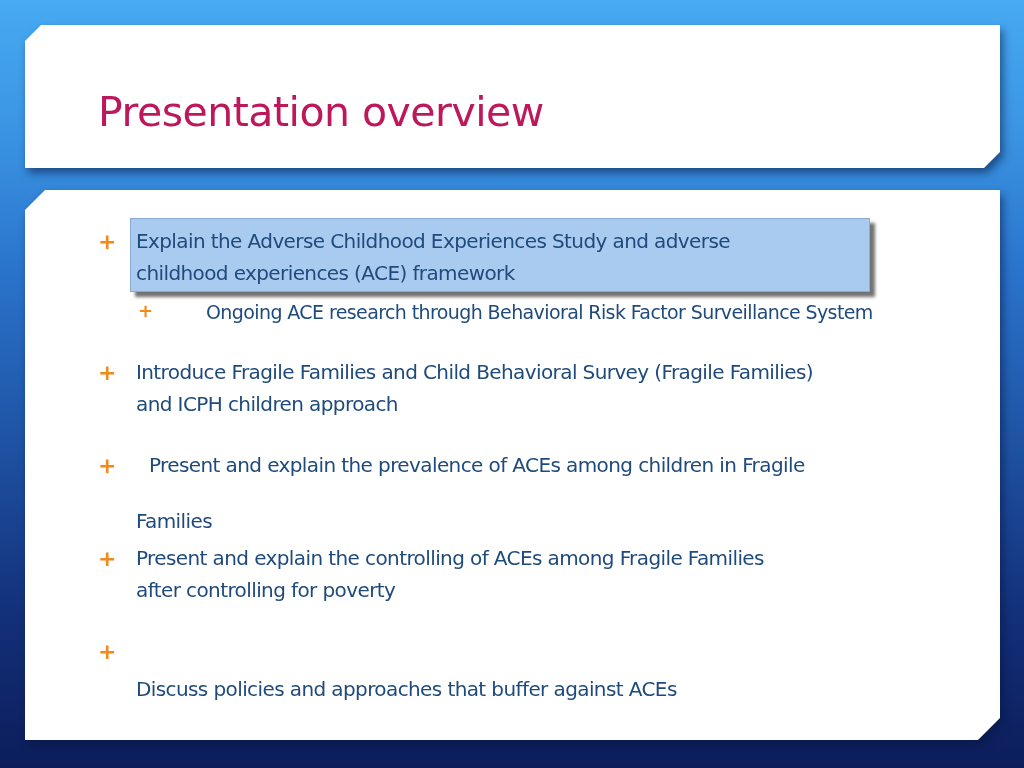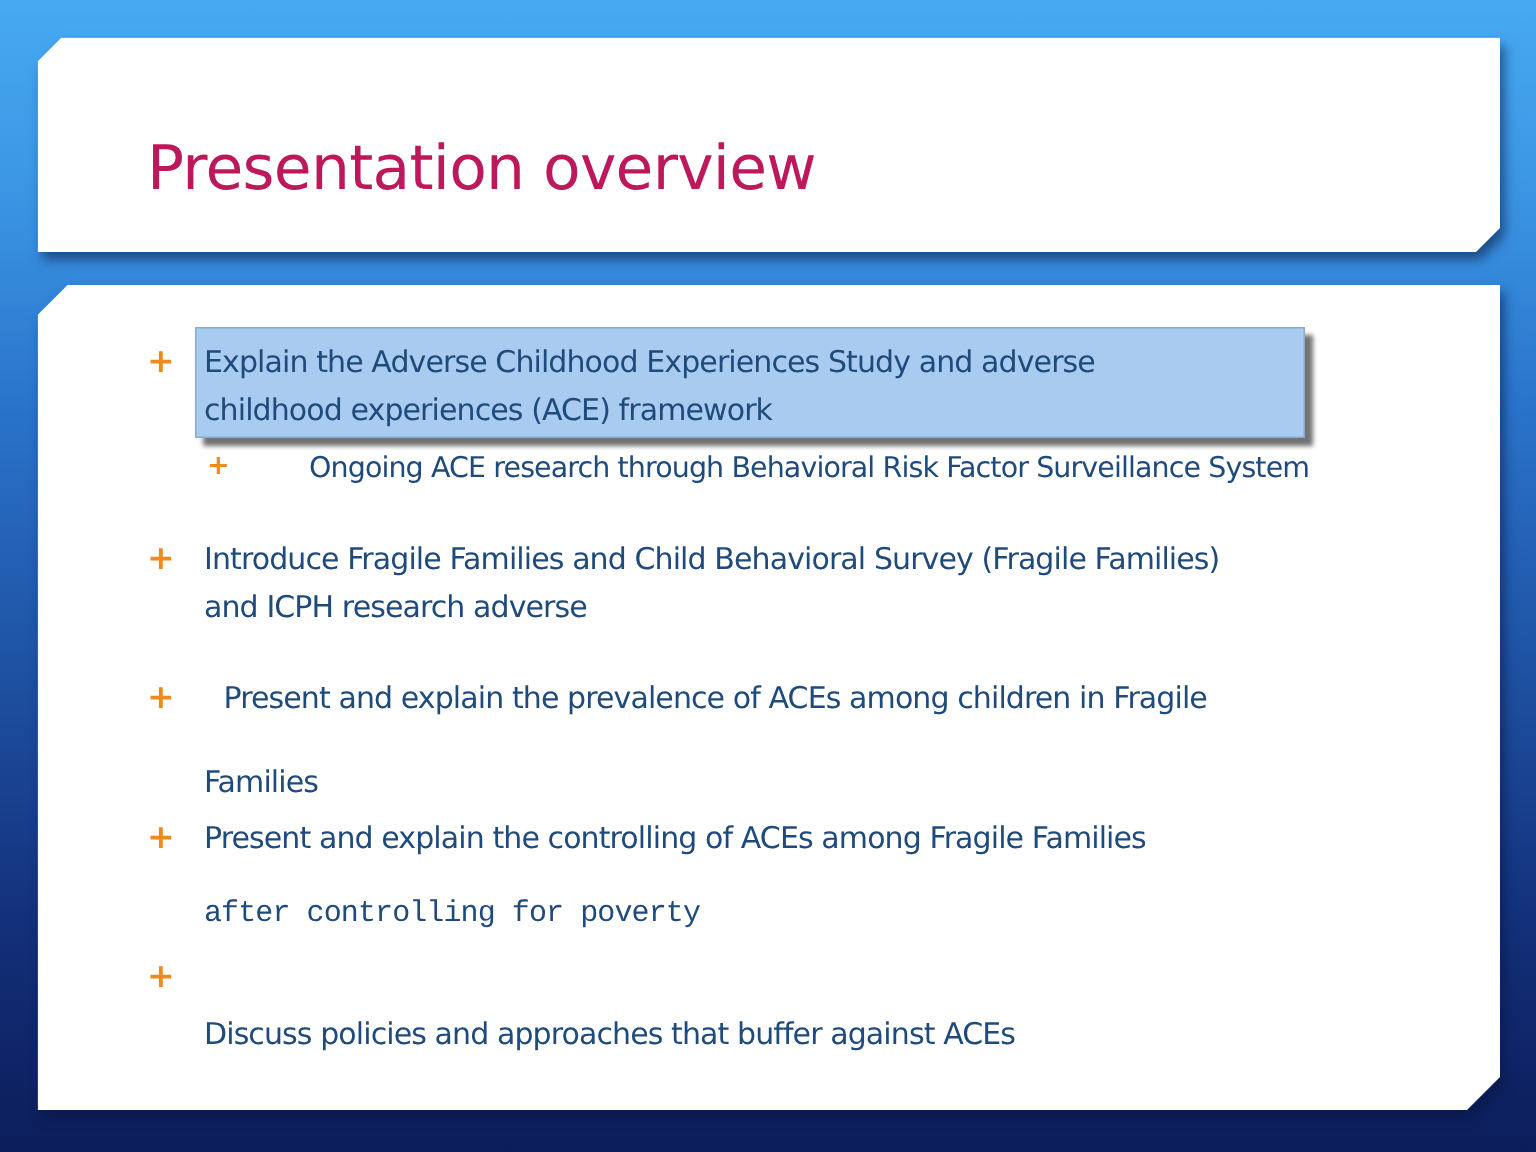--- a/index.html
+++ b/index.html
@@ -132,33 +132,33 @@
   </div>
 
   <div class="bullet">
     <span class="plus lvl2" style="top:300px;">+</span>
     <span class="btext lvl2" style="top:301px;">Ongoing ACE research through Behavioral Risk Factor Surveillance System</span>
   </div>
 
   <div class="bullet">
     <span class="plus lvl1" style="top:360px;">+</span>
     <span class="btext lvl1" style="top:356px;">Introduce Fragile Families and Child Behavioral Survey (Fragile Families)</span>
-    <span class="btext lvl1" style="top:388px;">and ICPH research adverse</span>
+    <span class="btext lvl1" style="top:388px;">and ICPH children approach</span>
   </div>
 
   <div class="bullet">
     <span class="plus lvl1" style="top:453px;">+</span>
     <span class="btext lvl1" style="top:449px;margin-left:13px;">Present and explain the prevalence of ACEs among children in Fragile</span>
     <span class="btext lvl1" style="top:481px;margin-top:24px;">Families</span>
   </div>
 
   <div class="bullet">
     <span class="plus lvl1" style="top:546px;">+</span>
     <span class="btext lvl1" style="top:542px;">Present and explain the controlling of ACEs among Fragile Families</span>
-    <span class="btext lvl1" style="top:594px;font-family:Liberation Mono, monospace;">after controlling for poverty</span>
+    <span class="btext lvl1" style="top:574px;">after controlling for poverty</span>
   </div>
 
   <div class="bullet">
     <span class="plus lvl1" style="top:639px;">+</span>
     <span class="btext lvl1" style="top:635px;margin-top:38px;">Discuss policies and approaches that buffer against ACEs</span>
   </div>
 
 </div>
 
 </body></html>

